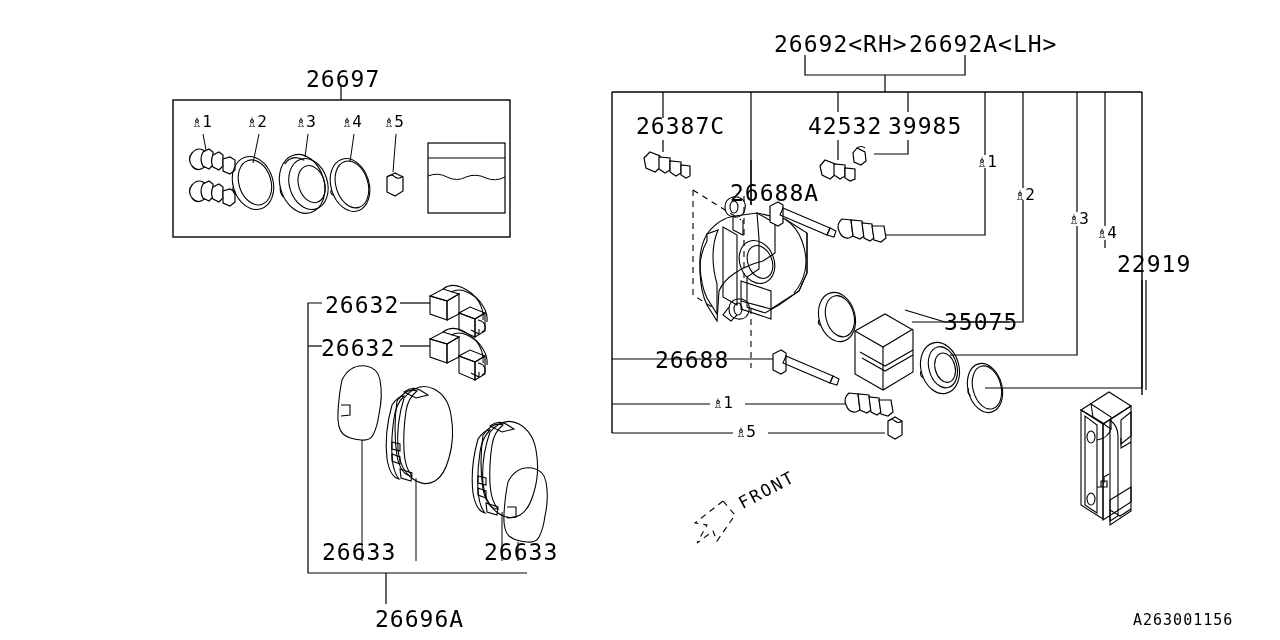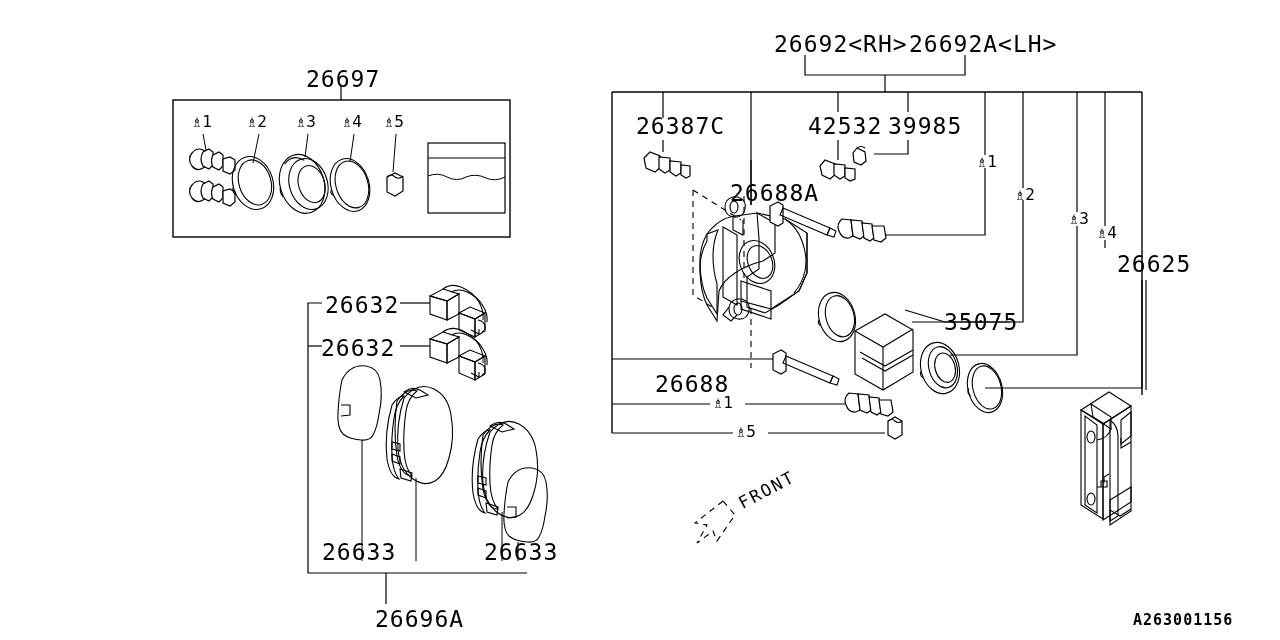--- a/index.html
+++ b/index.html
@@ -354,29 +354,29 @@
   <div class="lbl" style="left:484px;top:541px;">26633</div>
   <div class="lbl" style="left:375px;top:608px;text-align:right;">26696A</div>
 
   <div class="lbl" style="left:774px;top:33px;">26692&lt;RH&gt;</div>
   <div class="lbl" style="left:909px;top:33px;">26692A&lt;LH&gt;</div>
 
   <div class="lbl" style="left:636px;top:115px;">26387C</div>
   <div class="lbl" style="left:730px;top:138px;margin-top:44px;">26688A</div>
   <div class="lbl" style="left:808px;top:115px;">42532</div>
   <div class="lbl" style="left:888px;top:115px;">39985</div>
-  <div class="lbl" style="left:655px;top:349px;margin-top:24px;">26688</div>
+  <div class="lbl" style="left:655px;top:349px;">26688</div>
   <div class="lbl" style="left:944px;top:311px;">35075</div>
-  <div class="lbl" style="left:1117px;top:253px;">26625</div>
+  <div class="lbl" style="left:1117px;top:253px;">22919</div>
 
   <div class="lbl sub" style="left:977px;top:154px;">♗1</div>
   <div class="lbl sub" style="left:1015px;top:187px;">♗2</div>
   <div class="lbl sub" style="left:1069px;top:211px;">♗3</div>
   <div class="lbl sub" style="left:1097px;top:225px;">♗4</div>
 
   <div class="lbl sub" style="left:713px;top:395px;">♗1</div>
   <div class="lbl sub" style="left:736px;top:424px;">♗5</div>
 
   <div class="lbl" style="left:736px;top:497px;font-size:17px;transform:rotate(-28deg);transform-origin:left top;letter-spacing:2px;">FRONT</div>
 
-  <div class="lbl code" style="left:1133px;top:613px;font-weight:bold;">A263001156</div>
+  <div class="lbl code" style="left:1133px;top:613px;">A263001156</div>
 
 </div>
 
 </body></html>

